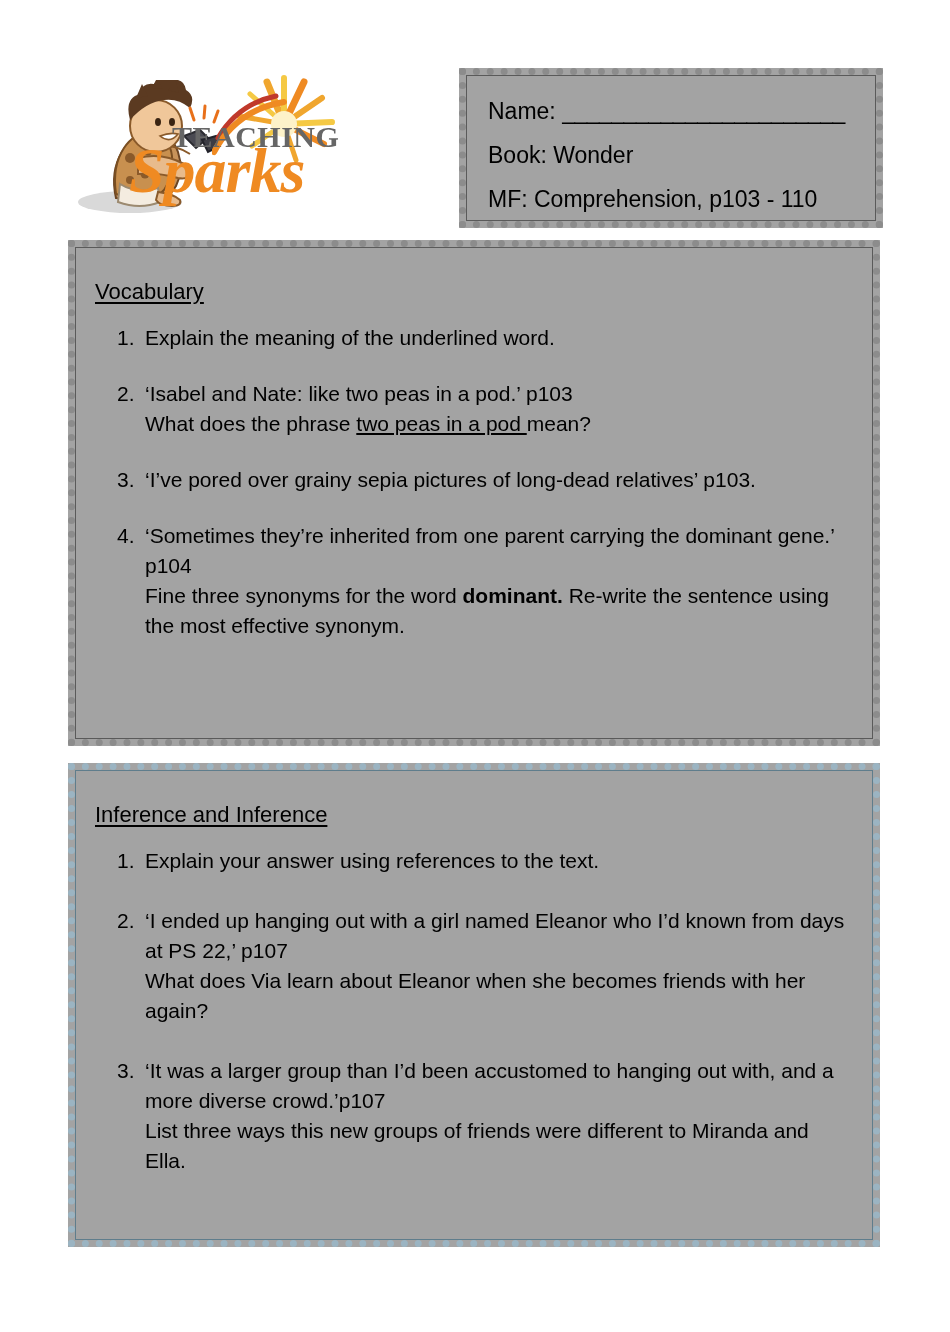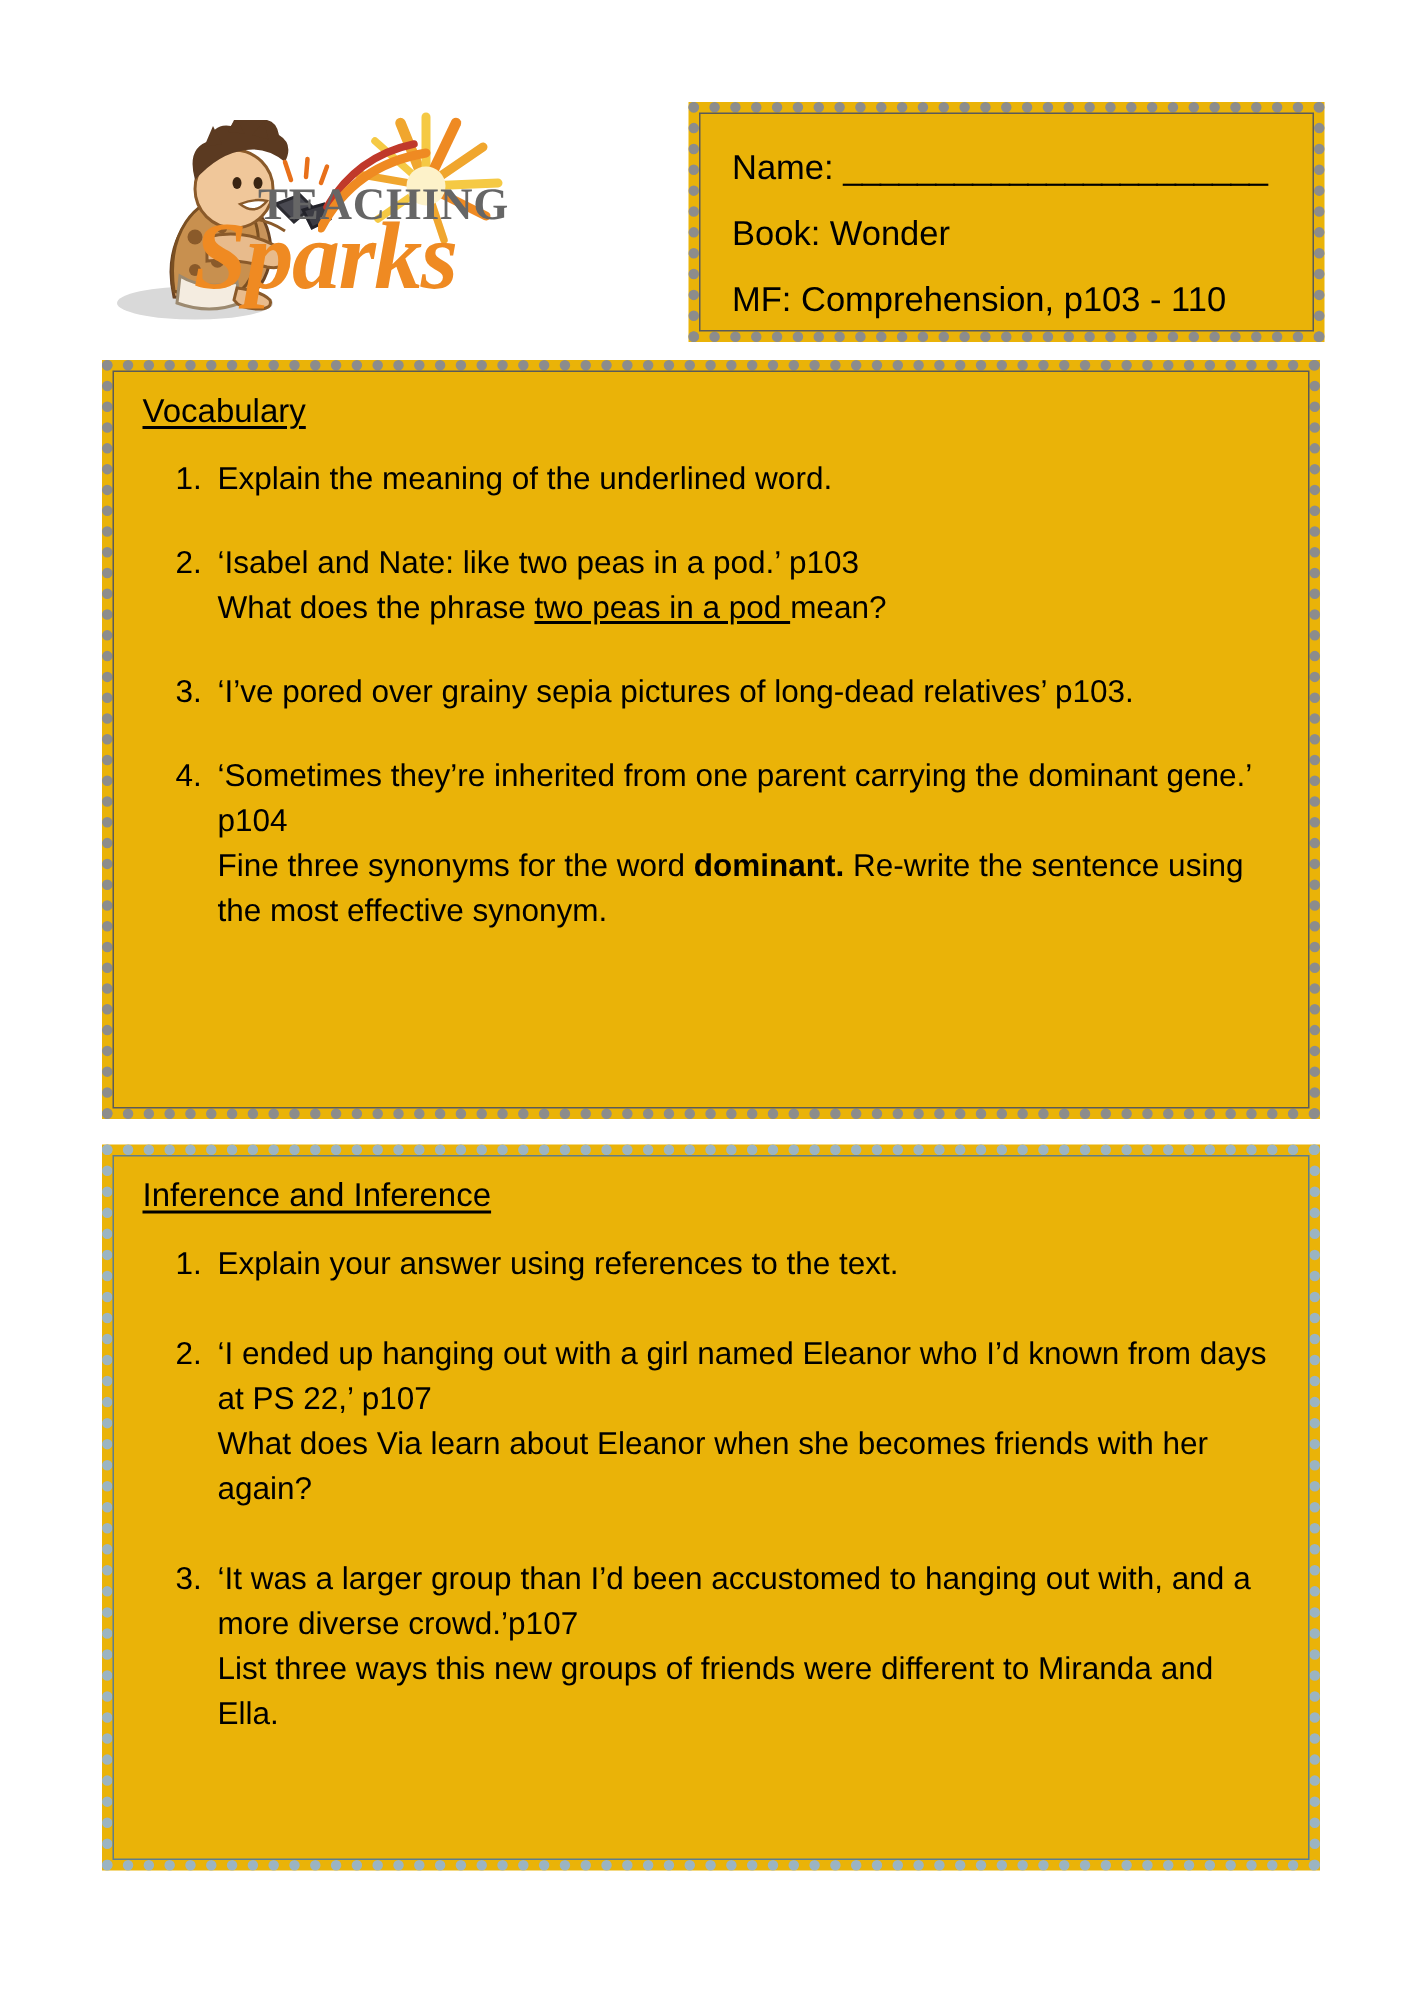--- a/index.html
+++ b/index.html
@@ -66,21 +66,21 @@
     font-weight: bold;
     font-style: italic;
     color: #ef8a22;
     letter-spacing: -1px;
   }
 
   
   .dotbox {
     position: absolute;
     box-sizing: border-box;
-    background: #eab308;
+    background: #a3a3a3;
   }
   .dotbox-gray {
     border: 7px dotted #8c8c8c;
     outline: 1px solid #5a5a5a;
     outline-offset: -8px;
   }
   .dotbox-blue {
     border: 7px dotted #9bb4c2;
     outline: 1px solid #5f7d8c;
     outline-offset: -8px;
@@ -112,21 +112,21 @@
   }
   .section-vocab {
     top: 240px;
     height: 506px;
   }
   .section-retrieval {
     top: 763px;
     height: 484px;
   }
   .section-inner {
-    padding: 12px 22px 0 20px;
+    padding: 30px 22px 0 20px;
   }
   .section-title {
     font-size: 22px;
     line-height: 30px;
     text-decoration: underline;
     text-underline-offset: 3px;
     margin: 0 0 16px 0;
   }
 
   

